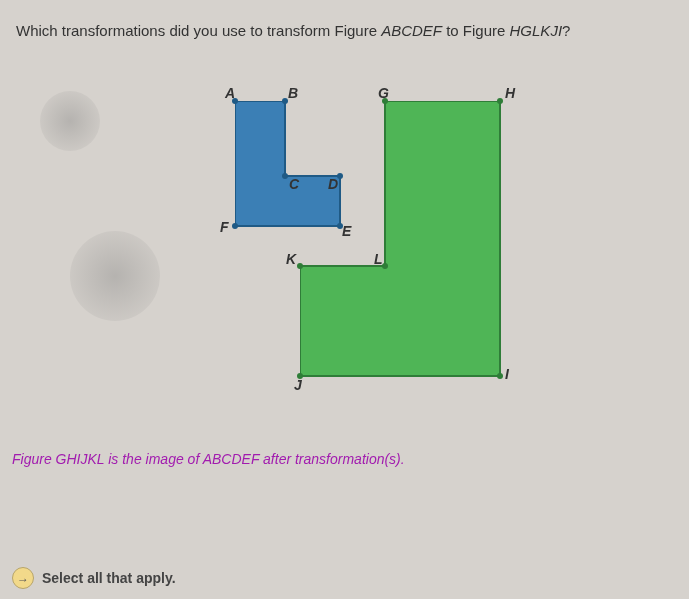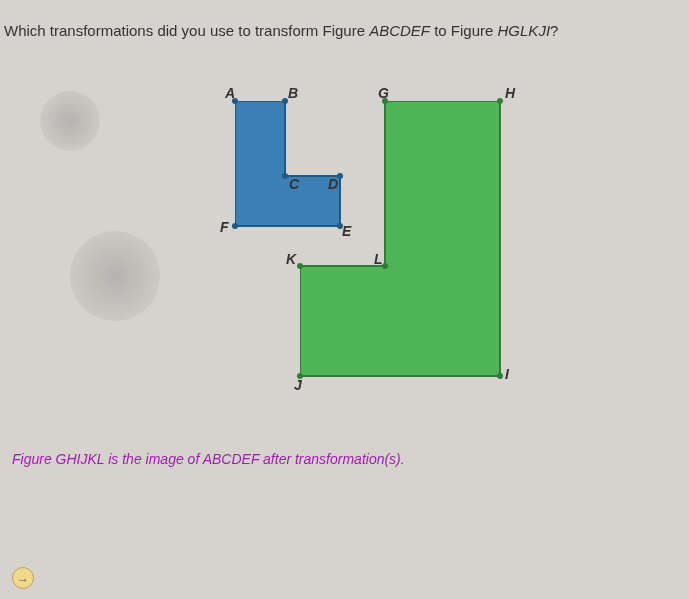--- a/index.html
+++ b/index.html
@@ -6,21 +6,21 @@
     body {
       width: 689px;
       height: 599px;
       background: #d6d2cd;
       font-family: Arial, sans-serif;
       color: #333;
       overflow: hidden;
       position: relative;
     }
     .question-text {
-      padding: 20px 12px 0 4px;
+      padding: 20px 12px 0 16px;
       font-size: 15px;
       line-height: 1.4;
     }
     .question-text .italic { font-style: italic; }
     .figure-area {
       position: relative;
       width: 689px;
       height: 360px;
       margin-top: 30px;
     }
@@ -126,13 +126,14 @@
   <div class="label" style="left:505px; top:295px;">I</div>
   <div class="label" style="left:294px; top:306px;">J</div>
   <div class="label" style="left:286px; top:180px;">K</div>
   <div class="label" style="left:374px; top:180px;">L</div>
 </div>
 
 <div class="caption">Figure GHIJKL is the image of ABCDEF after transformation(s).</div>
 
 <div class="instruction-row">
   <div class="instruction-icon">→</div>
+  <div class="instruction-text">Select all that apply.</div>
 </div>
 
 </body></html>

